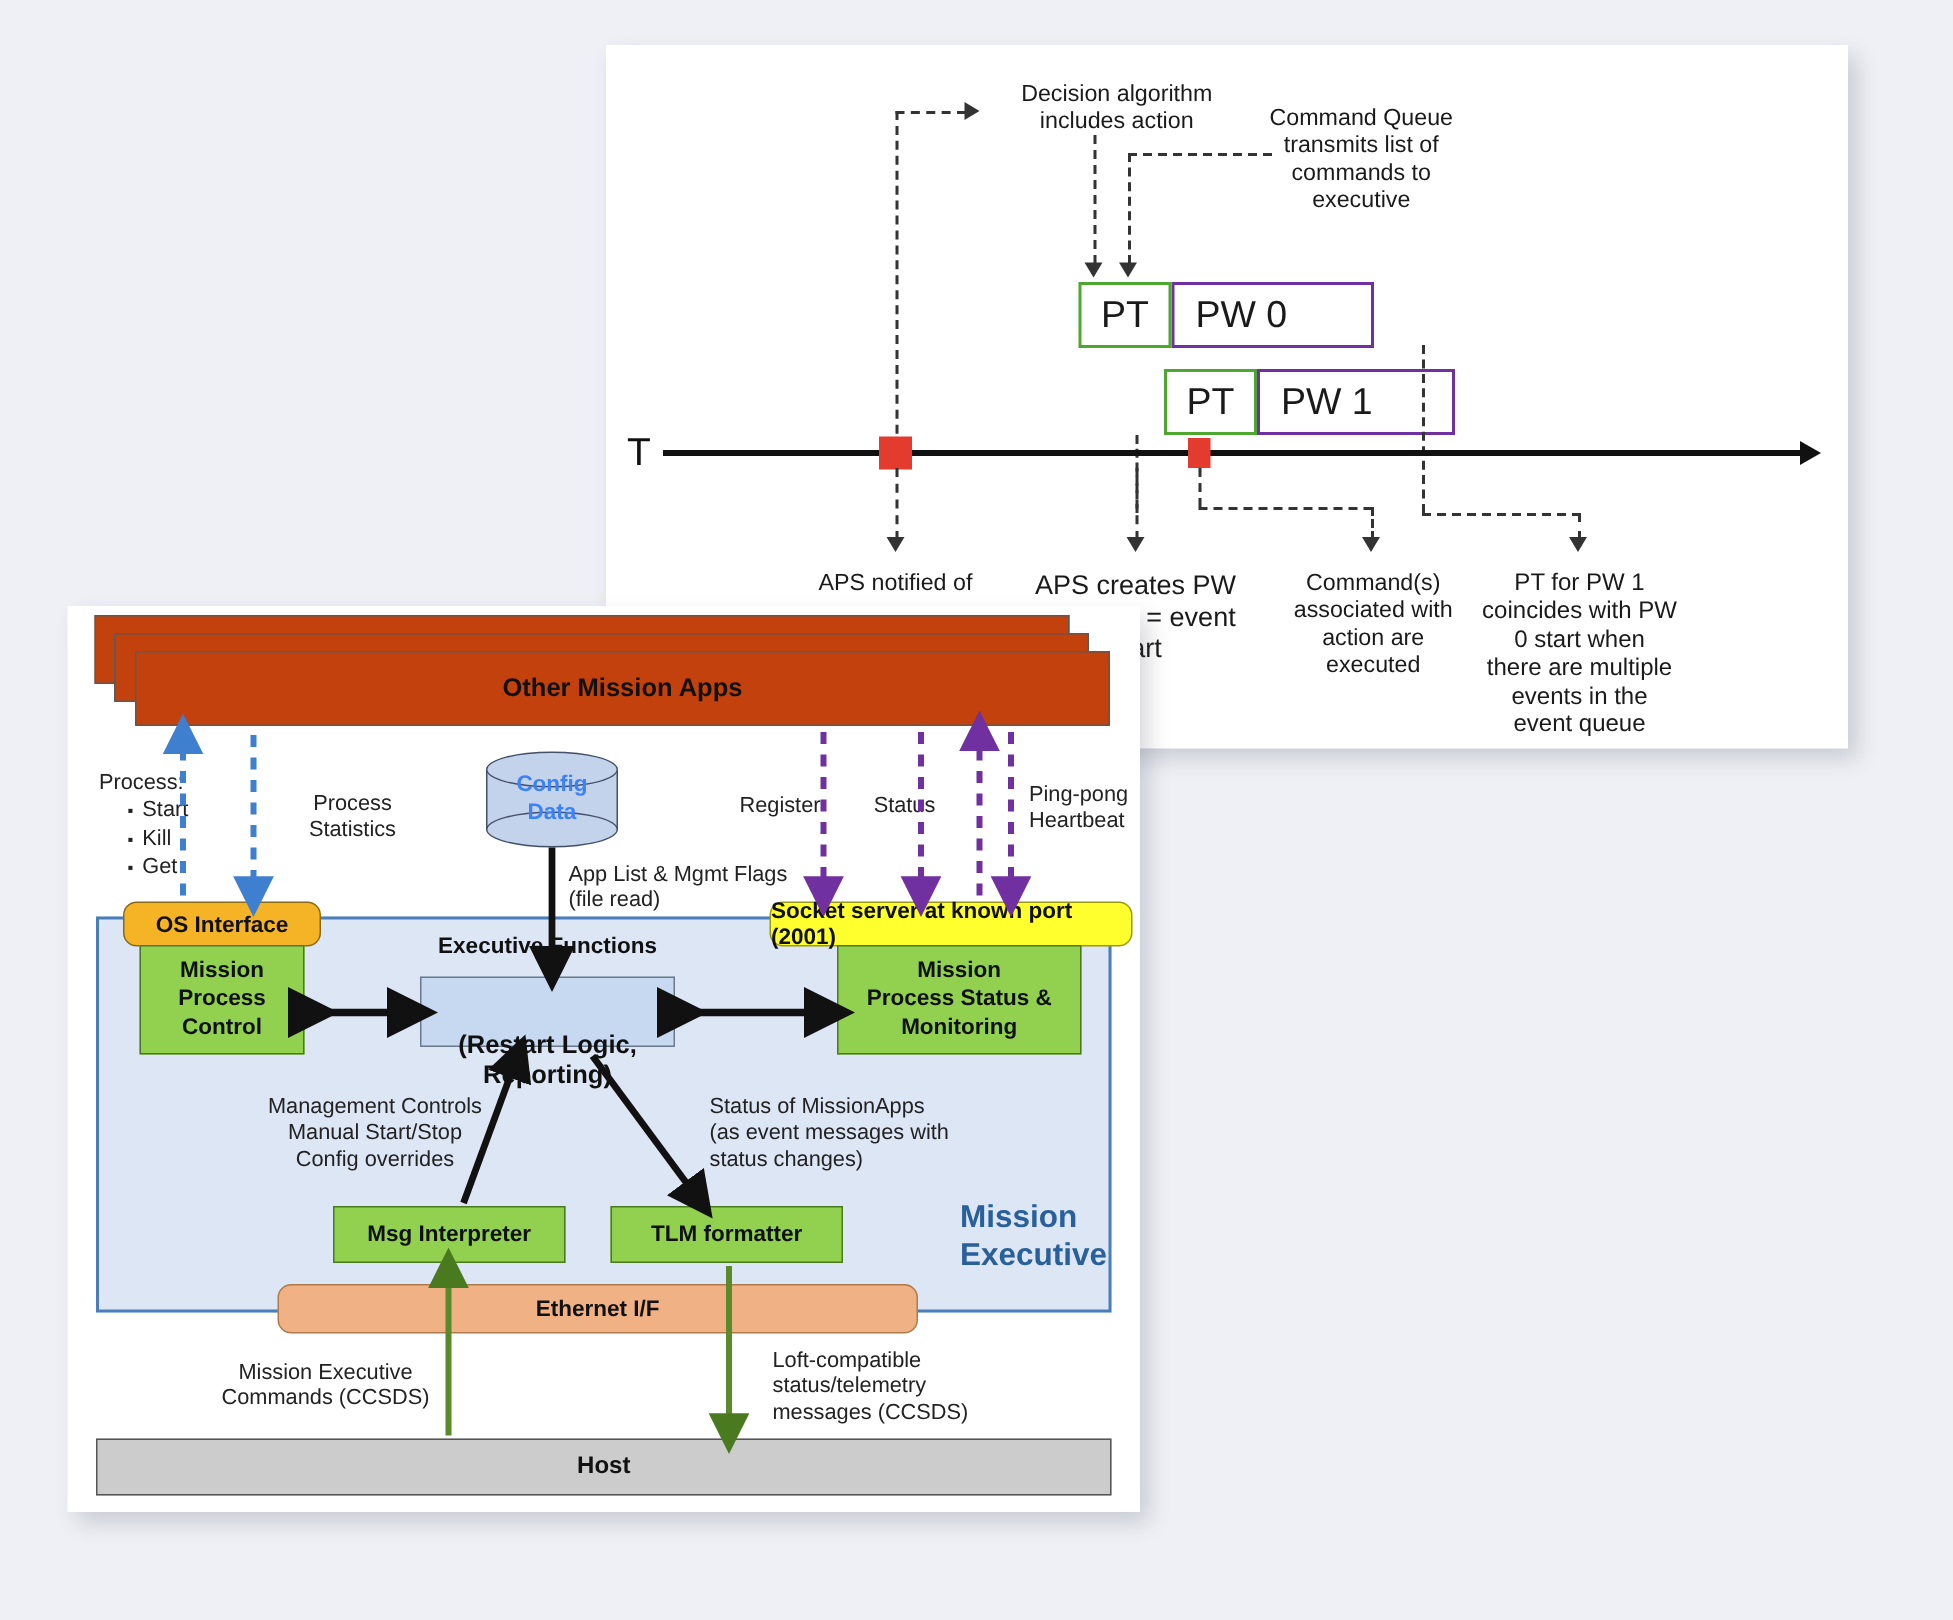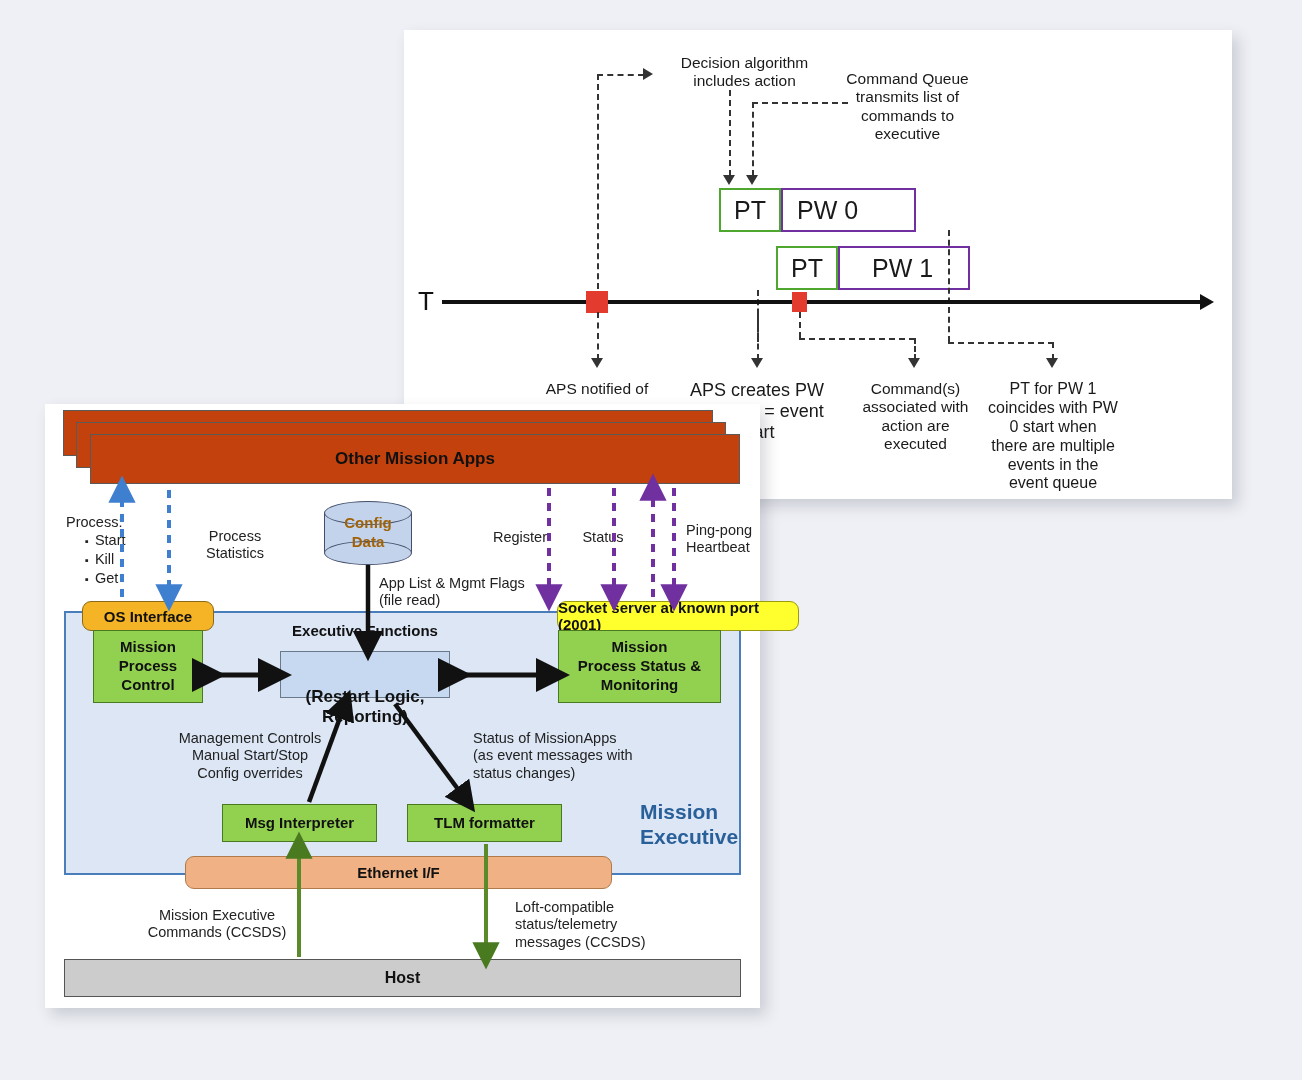--- a/index.html
+++ b/index.html
@@ -123,21 +123,21 @@
   .blue-box .l1 { font-weight: bold; font-size: 15px; }
   .blue-box .l2 { font-weight: bold; font-size: 17px; margin-top: 48px; }
   .round-box {
     position: absolute;
     border-radius: 9px;
     display: flex; align-items: center; justify-content: center;
     font-weight: bold; font-size: 15px; color: #111;
     border: 1.5px solid #8a6a18;
   }
   .orange-box { background: #f5b426; }
-  .yellow-box { background: #ffff2e; border-color: #9a9a10; margin-left: 44px; }
+  .yellow-box { background: #ffff2e; border-color: #9a9a10; }
   .peach-box  { background: #f0b184; border-color: #b07a4a; }
   .gray-box {
     position: absolute;
     background: #cccccc;
     border: 1.5px solid #555;
     display: flex; align-items: center; justify-content: center;
     font-weight: bold; font-size: 16px; color: #111;
   }
   .mission-exec-label {
     position: absolute;
@@ -159,21 +159,21 @@
   .cyl .top, .cyl .bot {
     position: absolute; left: 0; width: 100%; height: 24px;
     background: #c3d3ec; border: 1.5px solid #44506a; border-radius: 50%;
   }
   .cyl .top { top: 0; }
   .cyl .bot { bottom: 0; }
   .cyl .lbl {
     position: absolute; left: 0; top: 0; width: 100%; height: 100%;
     display: flex; flex-direction: column;
     align-items: center; justify-content: center;
-    font-weight: bold; font-size: 15px; color: #a16207; z-index: 2;
+    font-weight: bold; font-size: 15px; color: #3b82f6; z-index: 2;
     line-height: 1.25;
   }
 
   
   .ovl { position: absolute; left: 0; top: 0; pointer-events: none; }
 
   .lab {
     position: absolute;
     font-size: 14.5px;
     color: #222;
@@ -209,21 +209,21 @@
     <div class="dash-arrow-down" style="left:319px; top:145px;"></div>
 
     <div class="dash-h" style="left:348px; top:72px; width:96px;"></div>
     <div class="dash-v" style="left:348px; top:72px; height:74px;"></div>
     <div class="dash-arrow-down" style="left:342px; top:145px;"></div>
 
     <div class="tl-box pt-box" style="left:295px; top:158px; width:62px; height:44px;">PT</div>
     <div class="tl-box pw-box" style="left:357px; top:158px; width:135px; height:44px; justify-content:flex-start; padding-left:14px;">PW 0</div>
 
     <div class="tl-box pt-box" style="left:352px; top:216px; width:62px; height:44px;">PT</div>
-    <div class="tl-box pw-box" style="left:414px; top:216px; width:132px; height:44px; justify-content:flex-start; padding-left:32px;">PW 1</div>
+    <div class="tl-box pw-box" style="left:414px; top:216px; width:132px; height:44px; justify-content:flex-start; padding-left:14px;">PW 1</div>
 
     <div class="dash-v" style="left:353px; top:260px; height:52px;"></div>
 
     <div class="dash-v" style="left:544px; top:200px; height:112px;"></div>
 
     <div class="t-label" style="left:14px; top:256px;">T</div>
     <div class="axis-line" style="left:38px; top:270px; width:760px;"></div>
     <div class="axis-arrow" style="left:796px; top:264px;"></div>
 
     <div class="marker" style="left:182px; top:261px; width:22px; height:22px;"></div>

